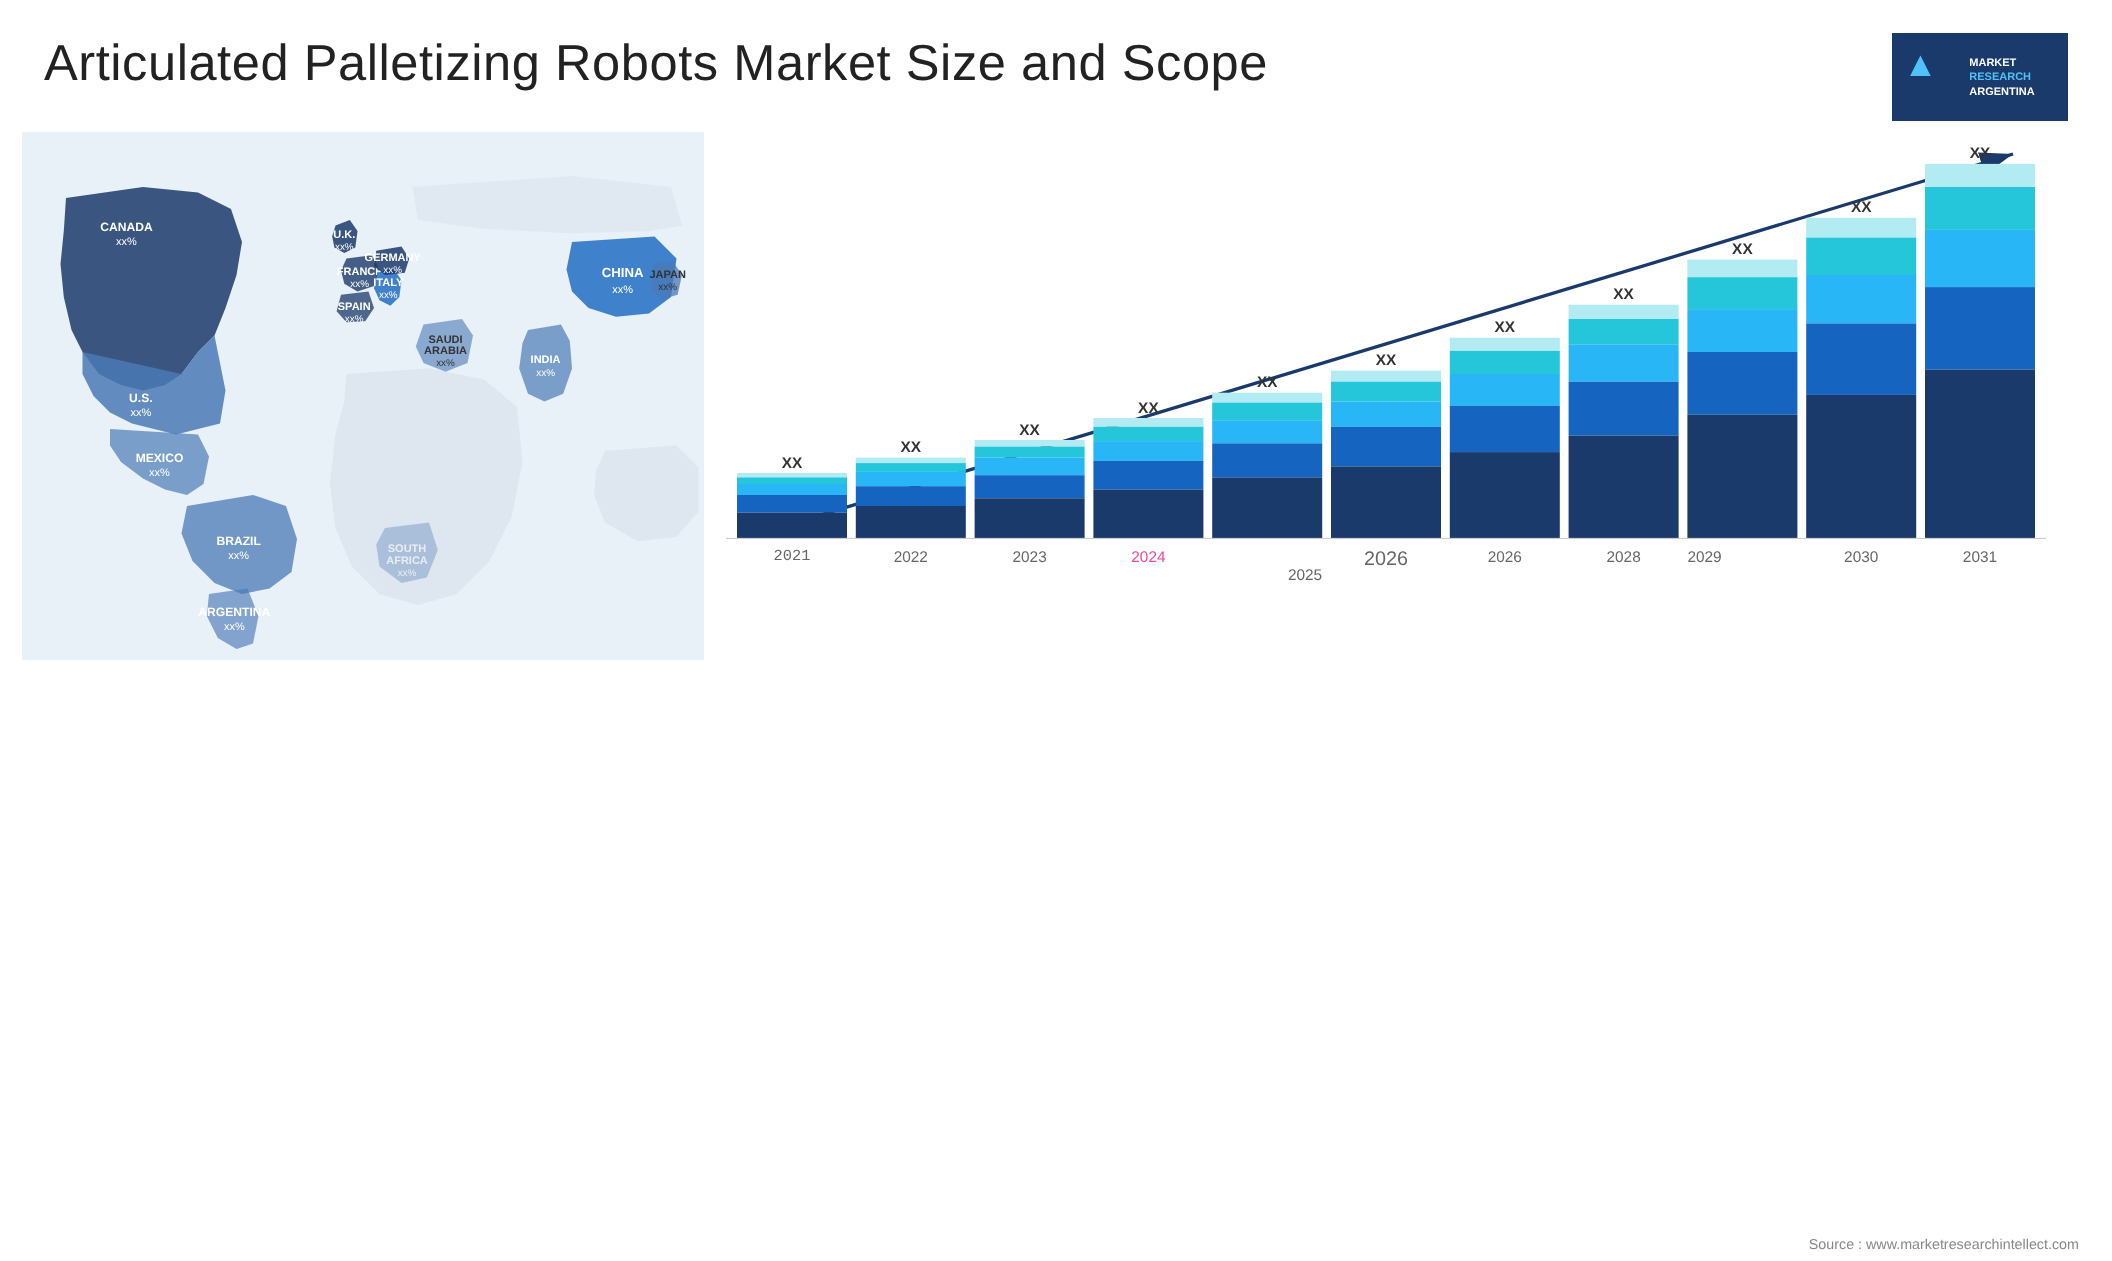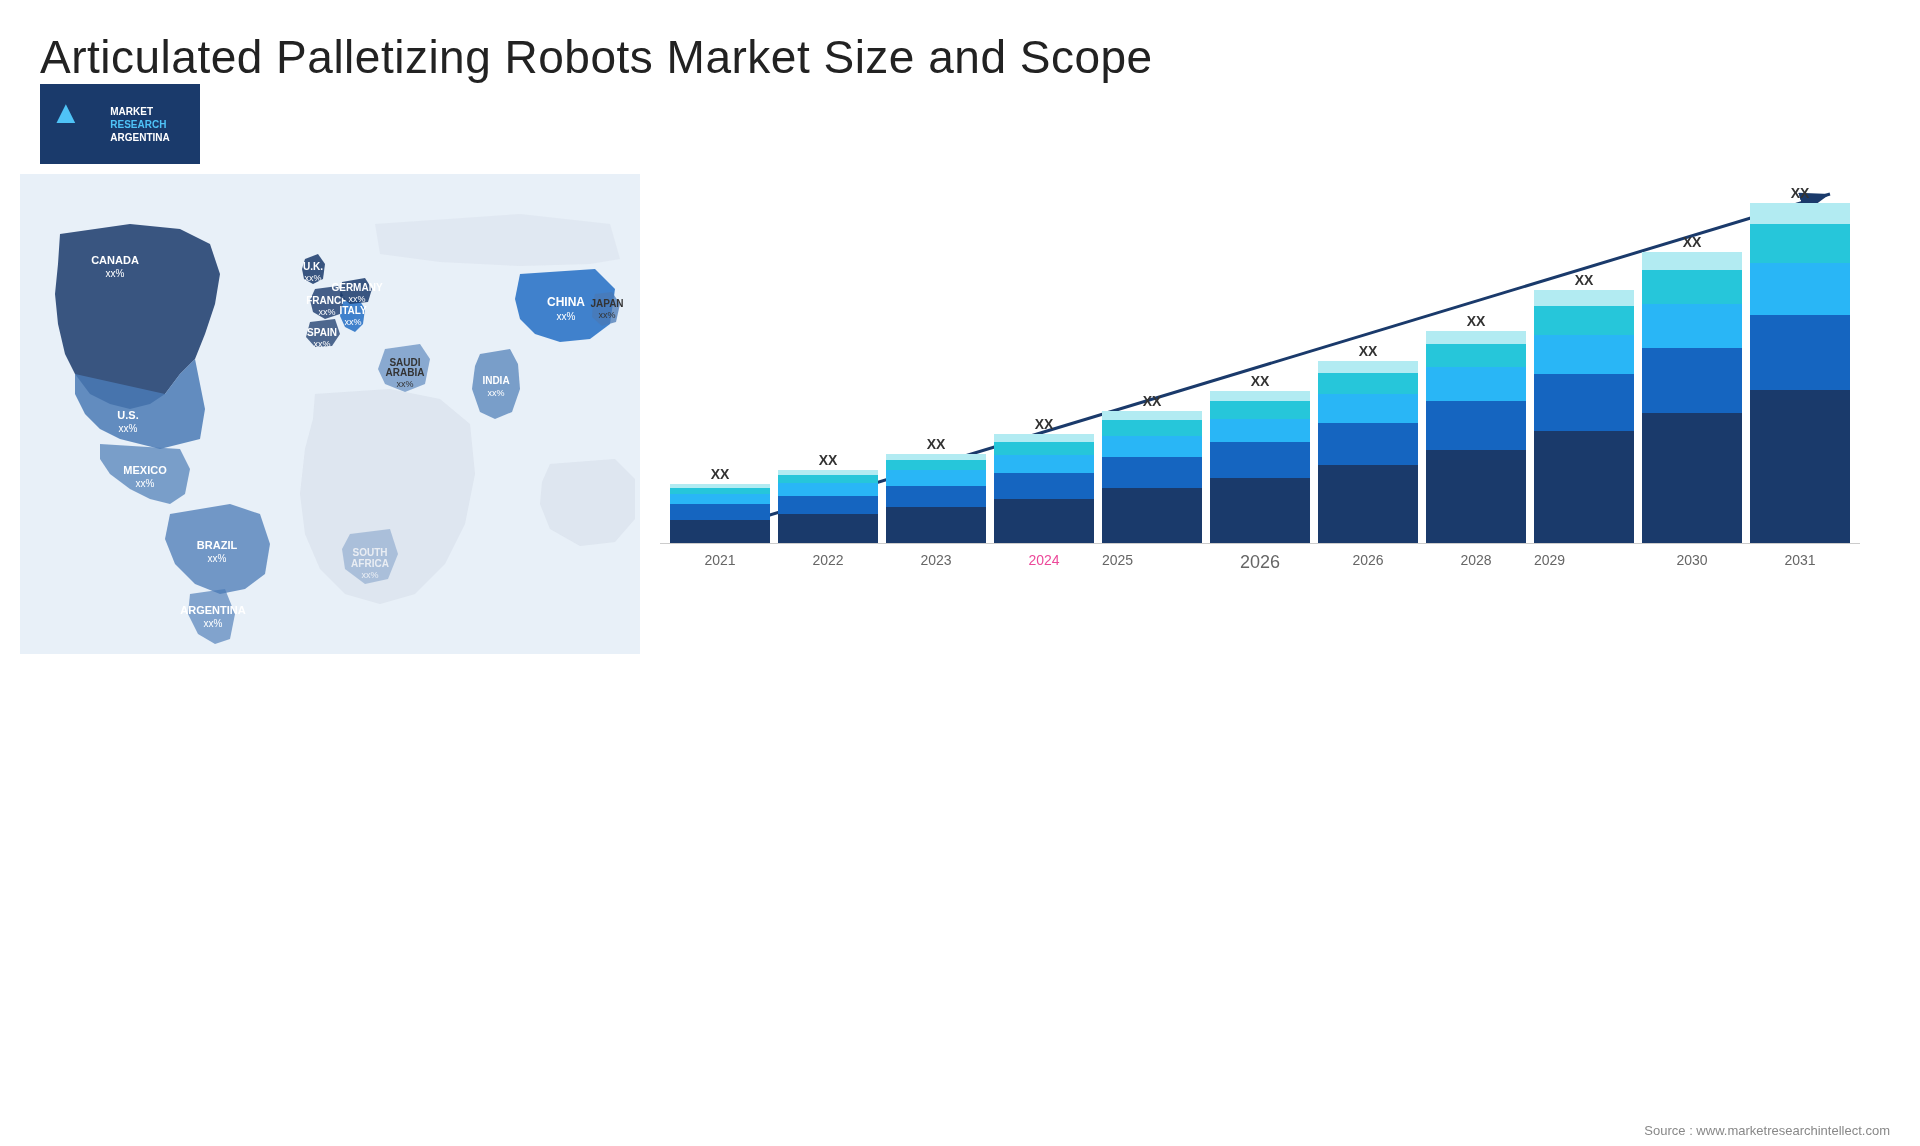--- a/index.html
+++ b/index.html
@@ -11,21 +11,20 @@
       overflow: hidden;
       position: relative;
     }
 
     
     .header {
       display: flex;
       justify-content: space-between;
       align-items: flex-start;
       padding: 30px 40px 10px 40px;
-      flex-direction: column;
     }
     .main-title {
       font-size: 46px;
       font-weight: 400;
       color: #222;
       letter-spacing: 0.5px;
     }
     .logo-area {
       display: flex;
       flex-direction: column;
@@ -327,25 +326,25 @@
                 <div style="height: 153px; background: rgb(26, 58, 107); width: 100%;"></div>
                 <div style="height: 75px; background: rgb(21, 101, 192); width: 100%;"></div>
                 <div style="height: 52px; background: rgb(41, 182, 246); width: 100%;"></div>
                 <div style="height: 39px; background: rgb(38, 198, 218); width: 100%;"></div>
                 <div style="height: 21px; background: rgb(178, 235, 242); width: 100%;"></div>
               </div>
             </div>
           </div>
       </div>
       <div id="bar-chart-labels" style="display:flex; gap:8px; padding:8px 10px 0 10px; justify-content:space-between;">
-          <div style="font-size: 14px; color: rgb(102, 102, 102); flex: 1 1 0%; text-align: center;">2021</div>
+          <div style="font-size: 14px; color: rgb(102, 102, 102); flex: 1 1 0%; text-align: center; font-family: Liberation Mono, monospace;">2021</div>
           <div style="font-size: 14px; color: rgb(102, 102, 102); flex: 1 1 0%; text-align: center;">2022</div>
           <div style="font-size: 14px; color: rgb(102, 102, 102); flex: 1 1 0%; text-align: center;">2023</div>
           <div style="font-size: 14px; color: #ec4899; flex: 1 1 0%; text-align: center;">2024</div>
-          <div style="font-size: 14px; color: rgb(102, 102, 102); flex: 1 1 0%; text-align: left;">2025</div>
+          <div style="font-size: 14px; color: rgb(102, 102, 102); flex: 1 1 0%; text-align: right; margin-top: 16px;">2025</div>
           <div style="font-size: 18px; color: rgb(102, 102, 102); flex: 1 1 0%; text-align: center;">2026</div>
           <div style="font-size: 14px; color: rgb(102, 102, 102); flex: 1 1 0%; text-align: center;">2026</div>
           <div style="font-size: 14px; color: rgb(102, 102, 102); flex: 1 1 0%; text-align: center;">2028</div>
           <div style="font-size: 14px; color: rgb(102, 102, 102); flex: 1 1 0%; text-align: left;">2029</div>
           <div style="font-size: 14px; color: rgb(102, 102, 102); flex: 1 1 0%; text-align: center;">2030</div>
           <div style="font-size: 14px; color: rgb(102, 102, 102); flex: 1 1 0%; text-align: center;">2031</div>
         </div>
     </div>
   </div>
 </div>

